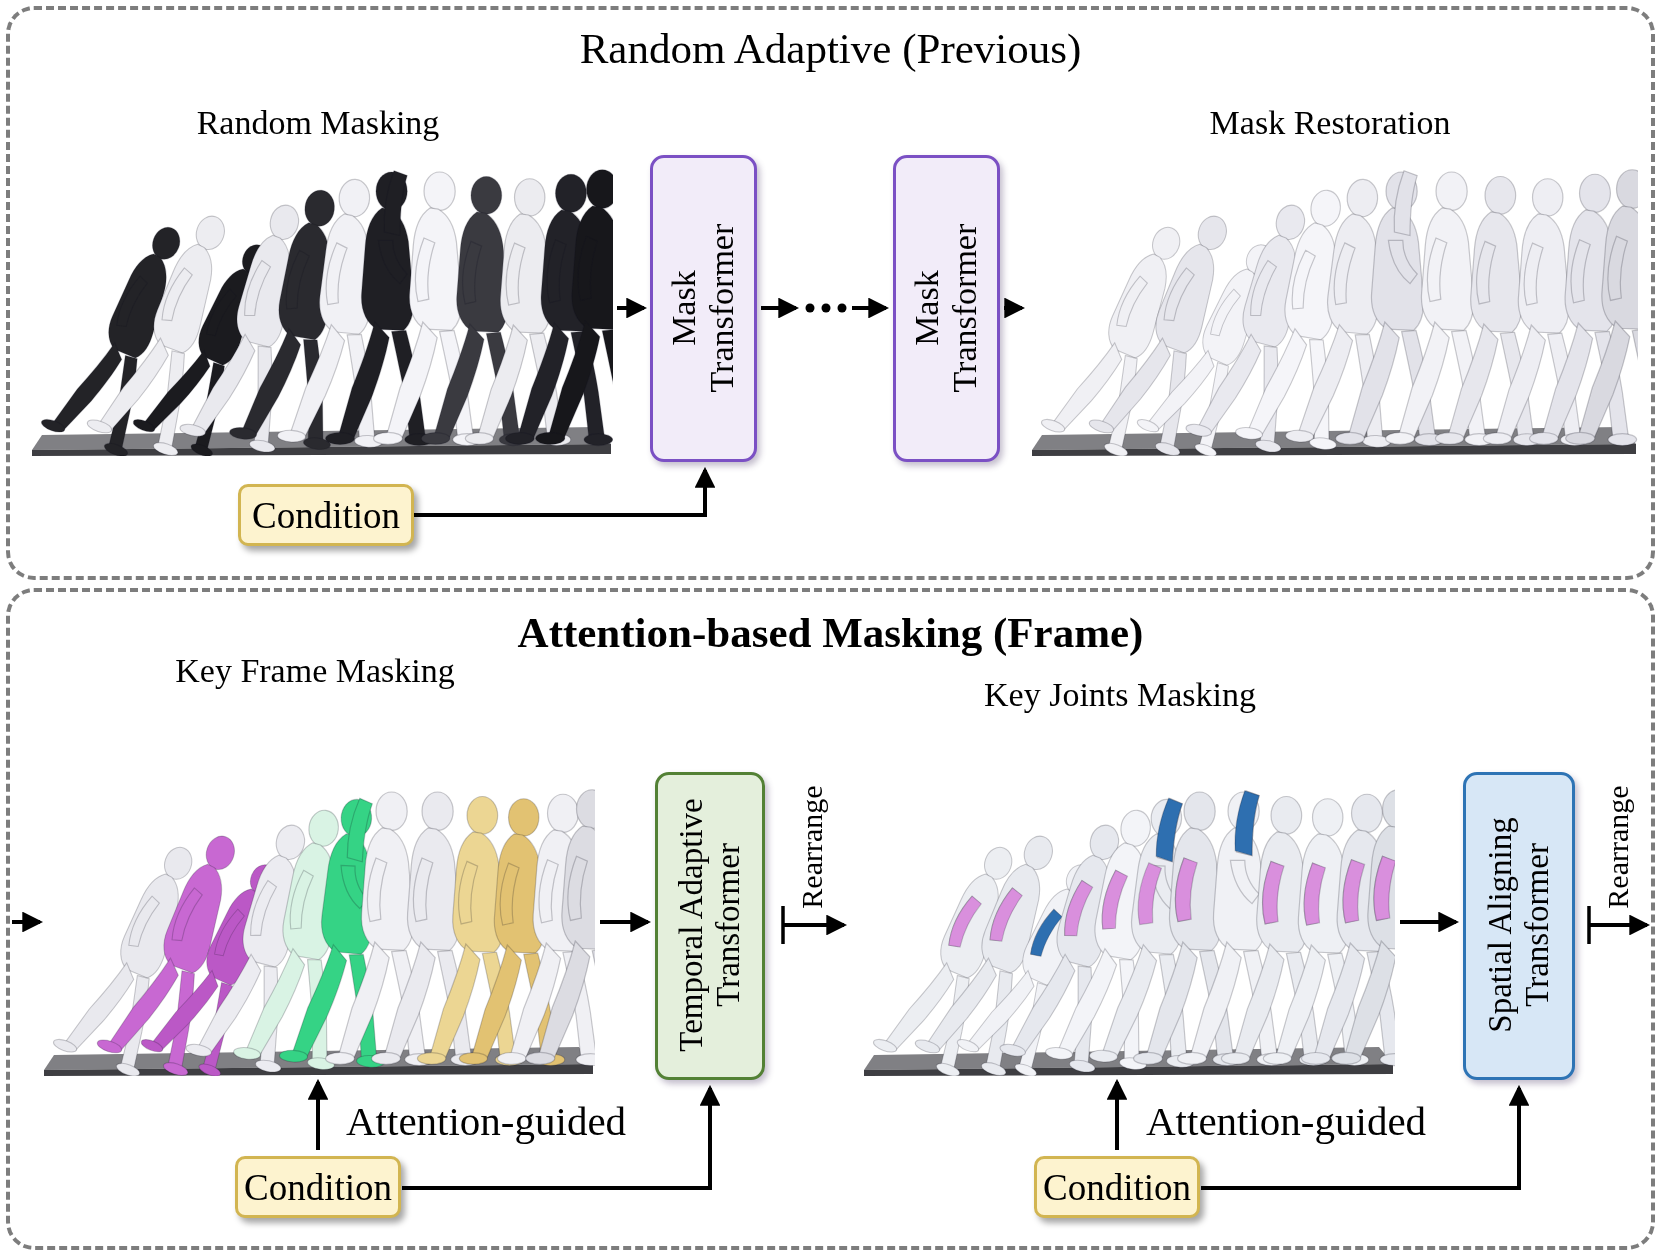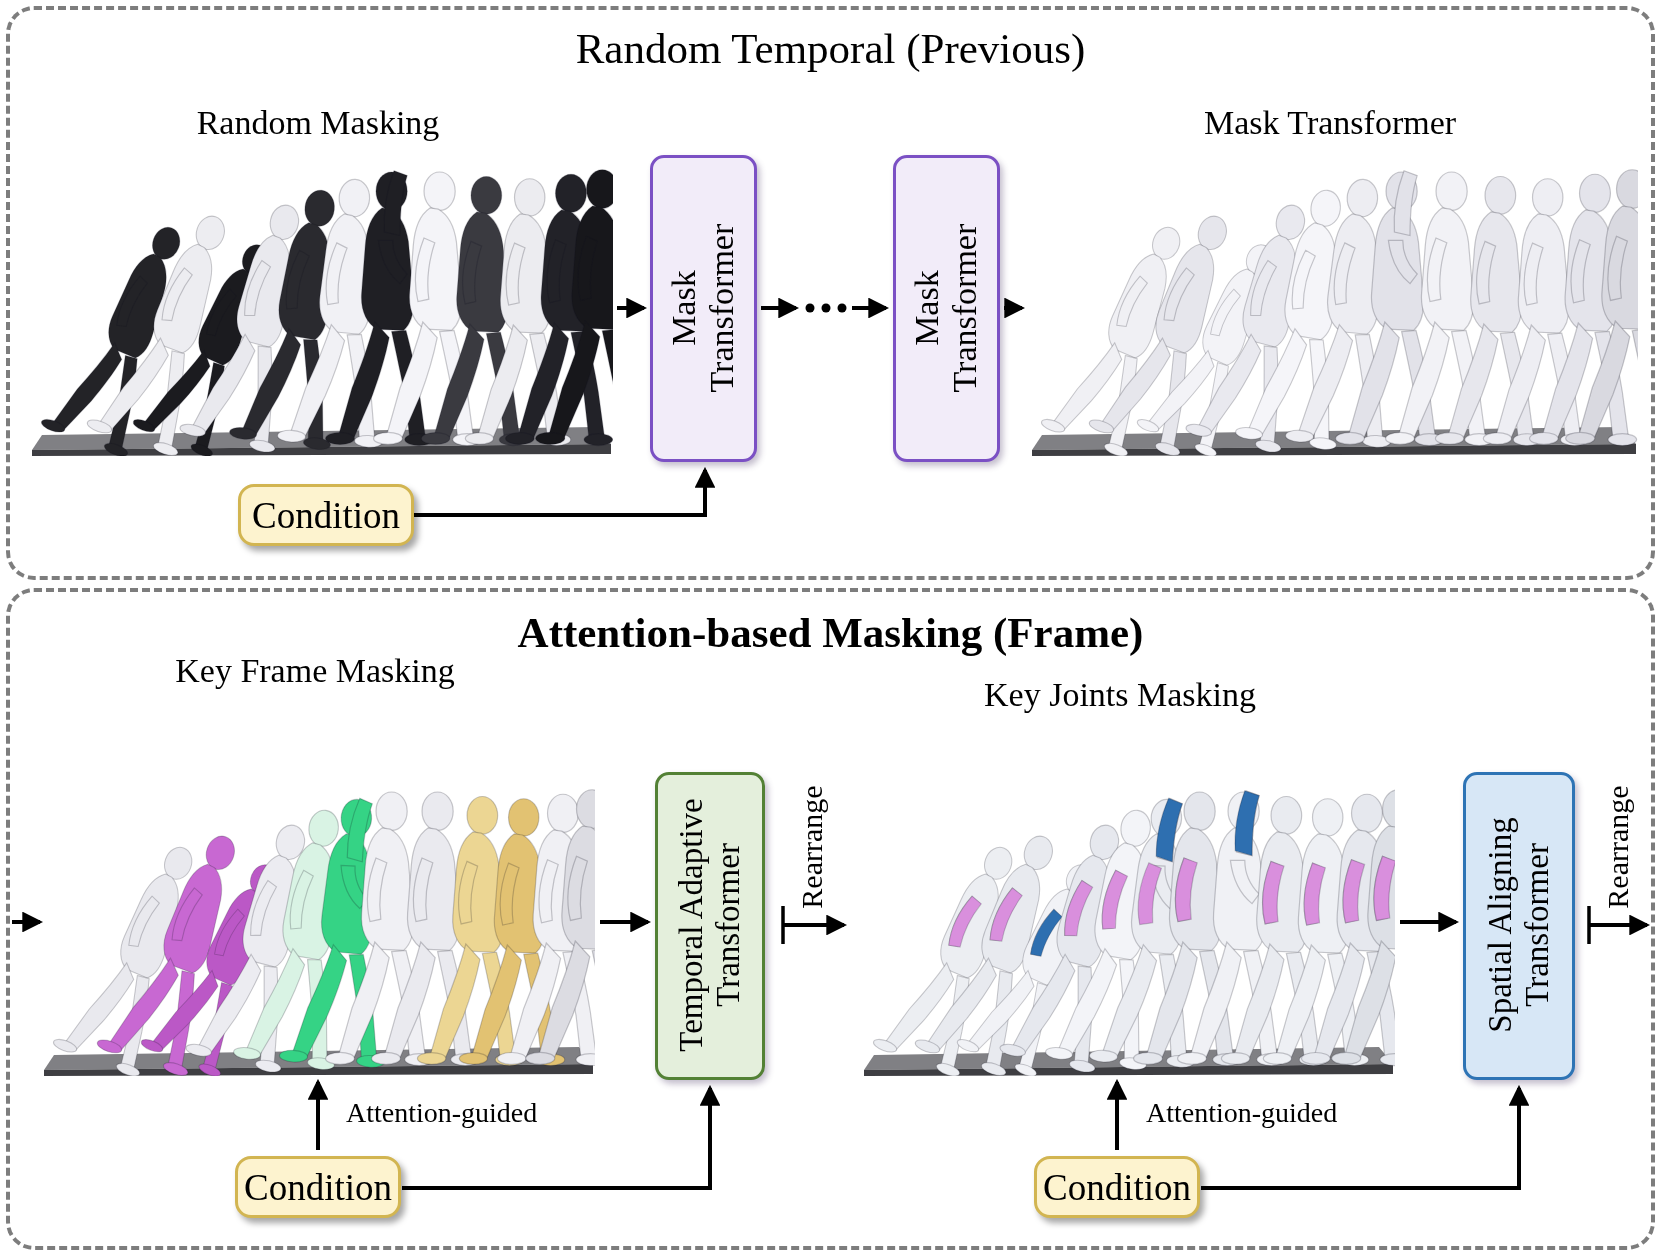--- a/index.html
+++ b/index.html
@@ -44,28 +44,28 @@
 
   .rearr {
     position:absolute; width:170px; transform:rotate(-90deg);
     text-align:center; font-size:30px; z-index:6; white-space:nowrap;
   }
   #rearr-left  { left:727px;  top:830px; }
   #rearr-right { left:1533px; top:830px; }
 
   .cond {
     position:absolute; box-sizing:border-box; background:#fdf3cf; border:3.5px solid #d2b551;
-    border-radius:16px; box-shadow:4px 5px 6px rgba(0,0,0,0.35);
+    border-radius:10px; box-shadow:4px 5px 6px rgba(0,0,0,0.35);
     display:flex; align-items:center; justify-content:center; font-size:37px; z-index:6;
   }
   #cond-prev  { left:238px;  top:484px;  width:176px; height:62px; }
   #cond-left  { left:235px;  top:1156px; width:166px; height:62px; }
   #cond-right { left:1034px; top:1156px; width:166px; height:62px; }
 
-  .attn { position:absolute; font-size:28px; z-index:6; white-space:nowrap; }
+  .attn { position:absolute; font-size:41px; z-index:6; white-space:nowrap; }
   #attn-left  { left:346px;  top:1097px; }
   #attn-right { left:1146px; top:1097px; }
 
   .grp { position:absolute; z-index:3; }
   #grp-a { left:28px;   top:146px; }
   #grp-b { left:1028px; top:146px; }
   #grp-c { left:40px;   top:766px; }
   #grp-d { left:860px;  top:766px; }
 
   #overlay { position:absolute; left:0; top:0; z-index:5; pointer-events:none; }
@@ -100,24 +100,24 @@
     </g>
     <g id="arm-up">
       <path d="M56,54 C55,38 58,20 64,4 L76,8 C71,24 70,42 70,58 Z"></path>
     </g>
   </defs>
 </svg>
 
 <div class="panel" id="panel-prev"></div>
 <div class="panel" id="panel-ours"></div>
 
-<div class="big-title" id="title-prev">Random Temporal (Previous)</div>
+<div class="big-title" id="title-prev">Random Adaptive (Previous)</div>
 <div class="big-title" id="title-ours">Attention-based Masking (Frame)</div>
 <div class="sub-label" id="label-random">Random Masking</div>
-<div class="sub-label" id="label-restore">Mask Transformer</div>
+<div class="sub-label" id="label-restore">Mask Restoration</div>
 <div class="sub-label" id="label-keyframe">Key Frame Masking</div>
 <div class="sub-label" id="label-keyjoint">Key Joints Masking</div>
 
 <svg class="grp" id="grp-a" width="585" height="310" viewBox="0 0 585 310">
   <polygon fill="#808084" points="14,289 569,281 583,298 4,304"></polygon>
   <polygon fill="#3e3e42" points="4,304 583,298 583,308 4,310"></polygon>
 <use href="#p-walk" transform="translate(2,61.400000000000006) scale(1.02) rotate(20 58 228)" fill="#232327" stroke="rgba(20,20,30,0.22)" stroke-width="1"></use>
     <use href="#p-walk" transform="translate(48,52.19999999999999) scale(1.06) rotate(18 58 228)" fill="#ededf1" stroke="rgba(20,20,30,0.22)" stroke-width="1"></use>
     <use href="#p-walk" transform="translate(94,77.5) scale(0.95) rotate(22 58 228)" fill="#1b1b1f" stroke="rgba(20,20,30,0.22)" stroke-width="1"></use>
     <use href="#p-walk" transform="translate(142,47.599999999999994) scale(1.08) rotate(12 58 228)" fill="#e9e9ee" stroke="rgba(20,20,30,0.22)" stroke-width="1"></use>

